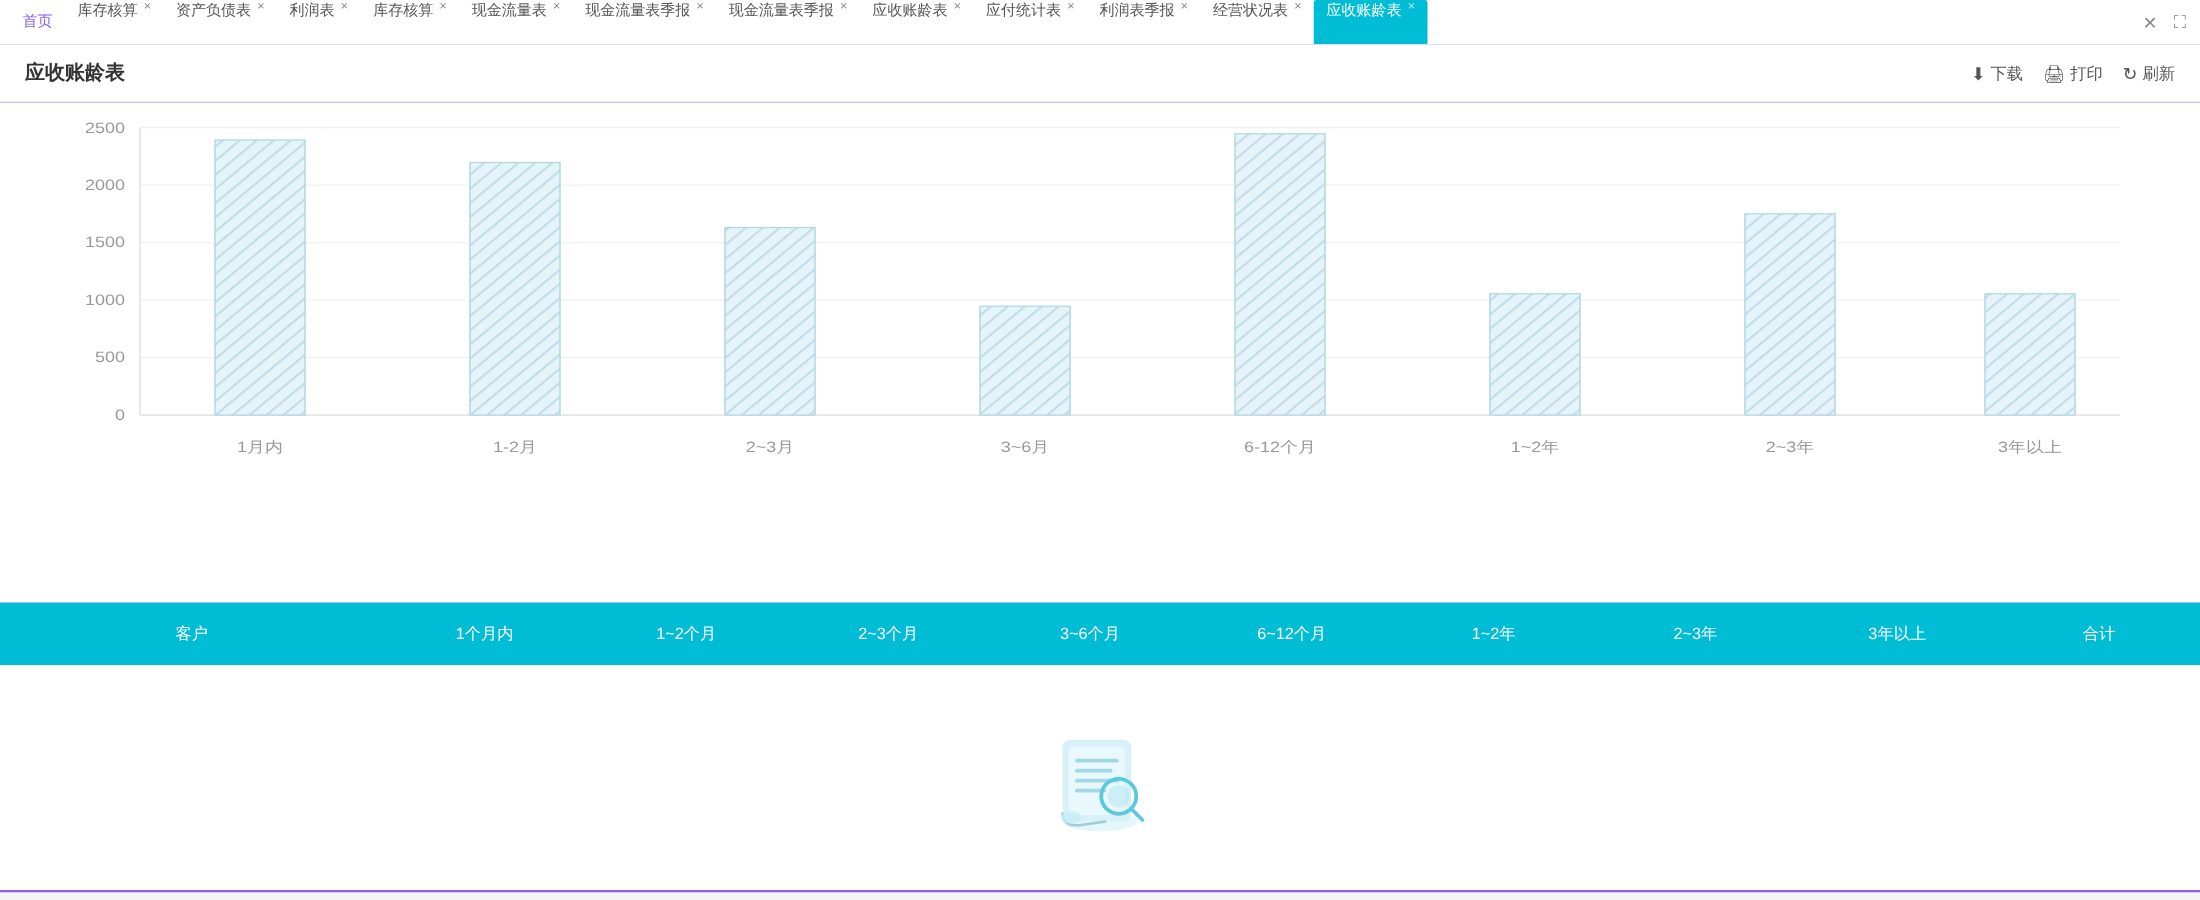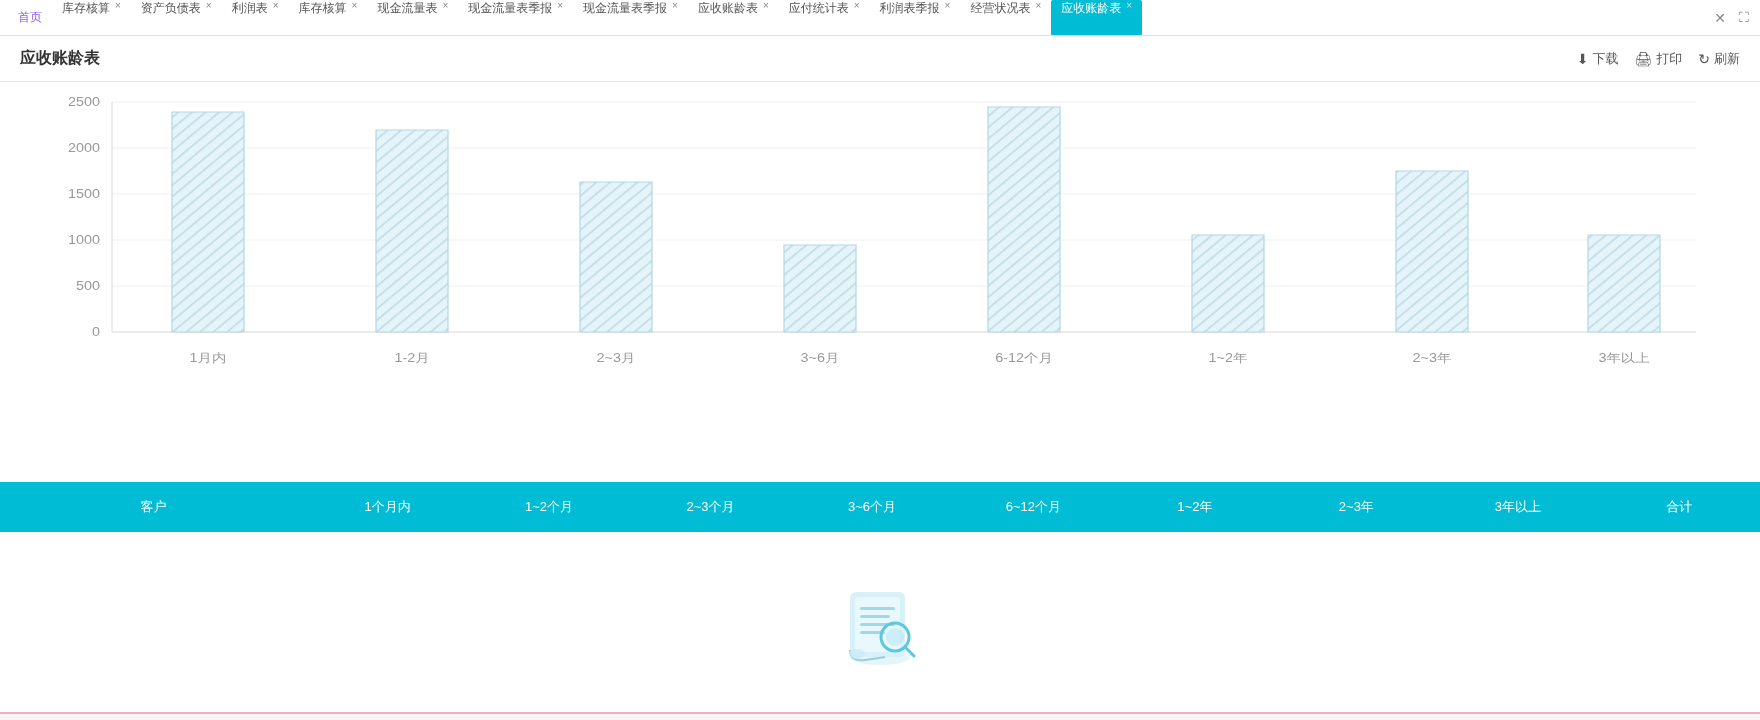--- a/index.html
+++ b/index.html
@@ -90,21 +90,21 @@
       display: flex;
       align-items: center;
       gap: 4px;
       cursor: pointer;
       color: #555;
       font-size: 13px;
     }
 
     
     .main-content {
-      background: #f9a8d4;
+      background: #8b5cf6;
       margin: 0;
       height: calc(720px - 36px - 52px);
       overflow-y: auto;
     }
 
     
     .chart-area {
       padding: 20px 40px;
       background: #fff;
       height: 400px;

